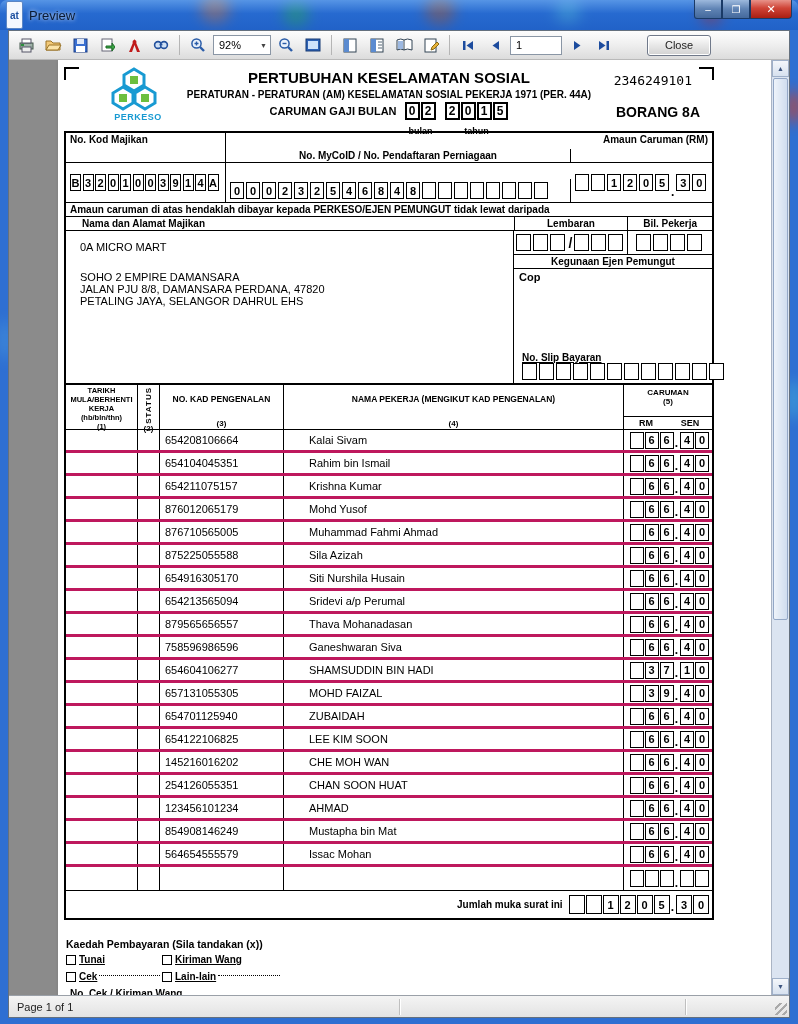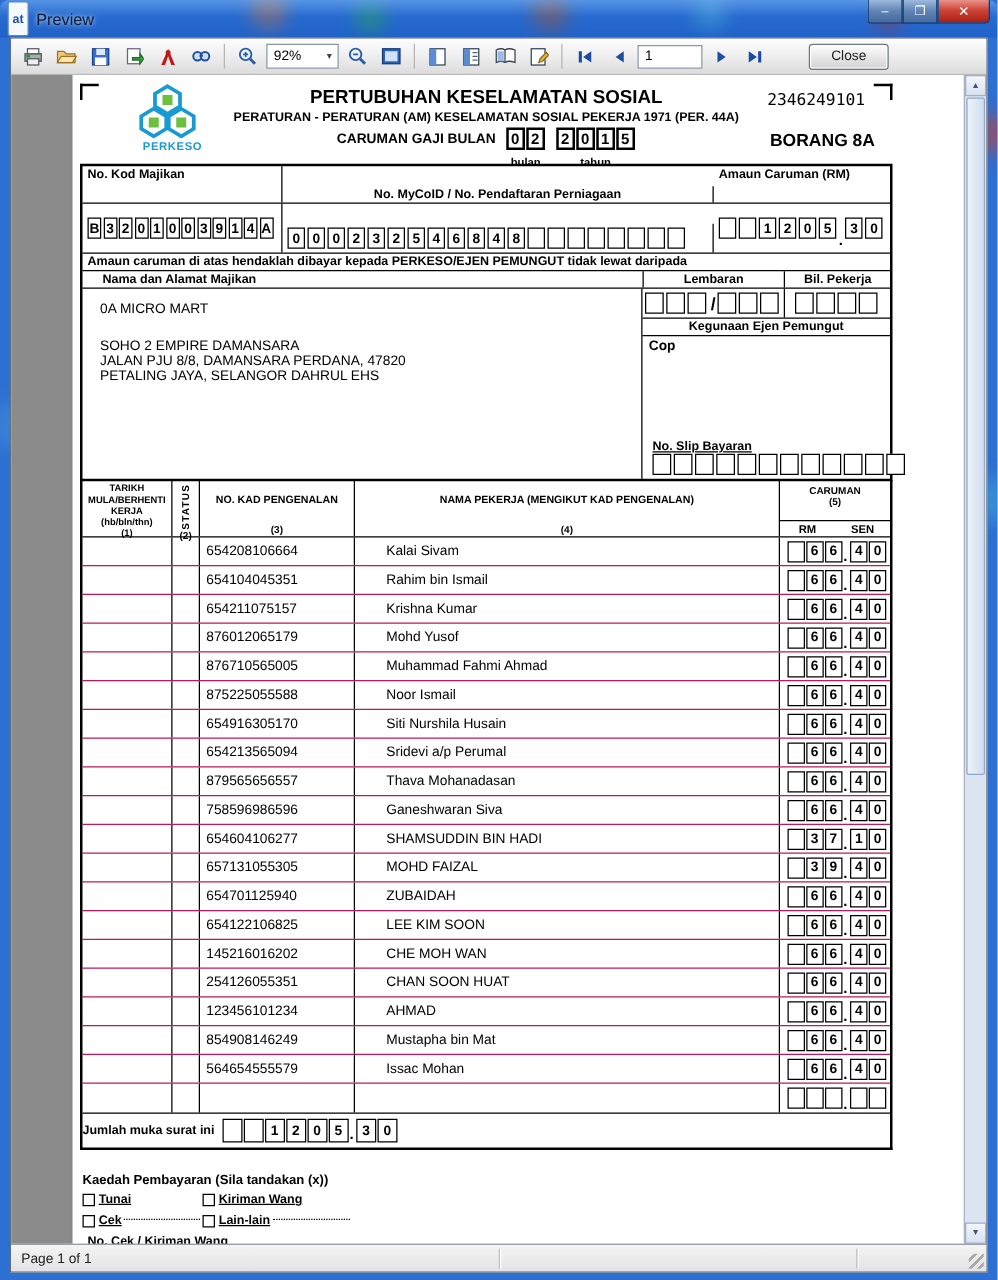--- a/index.html
+++ b/index.html
@@ -104,28 +104,28 @@
   .ec:last-child { border-right:none; }
   .ec1 { width:72px; font-size:7.5px; padding-top:2px; }
   .ec2 { width:22px; align-items:center; font-size:8px; }
   .vert { writing-mode:vertical-rl; transform:rotate(180deg); letter-spacing:1px; margin-top:3px; }
   .ec3 { width:124px; font-size:8.5px; padding-top:10px; }
   .ec4 { width:340px; font-size:8.5px; padding-top:10px; }
   .ec5 { width:88px; font-size:8px; }
   .rmsen { display:flex; border-top:1px solid #000; font-size:9px; }
   .rmsen span { flex:1; padding:1px 0; }
   .fnum { font-size:8px; padding-bottom:1px; }
-  .trow { display:flex; border-bottom:1px solid #be185d; height:23px; }
+  .trow { display:flex; border-bottom:3px solid #be185d; height:23px; }
   .trow:last-of-type { border-bottom:none; }
   .c { border-right:1px solid #000; display:flex; align-items:center; }
   .c:last-child { border-right:none; }
   .c1 { width:72px; } .c2 { width:22px; } .c3 { width:124px; padding-left:5px; } .c4 { width:340px; padding-left:25px; }
   .c5 { width:88px; justify-content:flex-end; padding-right:2px; }
   .c5 .box { width:14px; margin-right:1px; }
-  .jumlah { display:flex; align-items:center; border-top:1px solid #000; padding:4px 2px 4px 0; }
+  .jumlah { display:flex; justify-content:flex-end; align-items:center; border-top:1px solid #000; padding:4px 2px 4px 0; }
   .jumlah-lbl { font-weight:bold; font-size:10px; margin-right:6px; }
   .jumlah .box { width:16px; height:19px; margin-right:1px; }
 
   
   .foot { display:flex; margin-top:18px; padding:0 2px; }
   .f-left { width:430px; padding-left:2px; font-size:11px; font-weight:bold; }
   .f-row { display:flex; margin-bottom:10px; align-items:flex-end; }
   .f-lbl { width:72px; }
   .f-val { width:132px; font-weight:normal; padding-left:2px; }
   .uline { border-bottom:2px solid #000; min-height:14px; width:132px; }
@@ -342,21 +342,21 @@
                 <span class="dlabel">tahun</span>
               </span>
               <span class="h-borang">BORANG 8A</span>
             </div>
           </div>
 
           <div class="mainbox">
             <div class="row3">
               <div class="cell w1 lbl">No. Kod Majikan</div>
               <div class="cell w2 lbl" style="text-align:center">No. MyCoID / No. Pendaftaran Perniagaan</div>
-              <div class="cell w3 lbl" style="text-align:left">Amaun Caruman  (RM)</div>
+              <div class="cell w3 lbl" style="text-align:right">Amaun Caruman  (RM)</div>
             </div>
             <div class="row3">
               <div class="cell w1 boxpad boxrow bx11">
                   <span class="box">B</span>
                   <span class="box">3</span>
                   <span class="box">2</span>
                   <span class="box">0</span>
                   <span class="box">1</span>
                   <span class="box">0</span>
                   <span class="box">0</span>
@@ -593,21 +593,21 @@
                       <span class="box">4</span>
                       <span class="box">0</span>
                     </span>
     </div>
   </div>
 
   <div class="trow">
     <div class="c c1"></div>
     <div class="c c2"></div>
     <div class="c c3">875225055588</div>
-    <div class="c c4">Noor Ismail</div>
+    <div class="c c4">Sila Azizah</div>
     <div class="c c5">
       <span class="boxrow">
                       <span class="box"></span>
                       <span class="box">6</span>
                       <span class="box">6</span>
                     </span>
       <span class="dec">.</span>
       <span class="boxrow">
                       <span class="box">4</span>
                       <span class="box">0</span>

